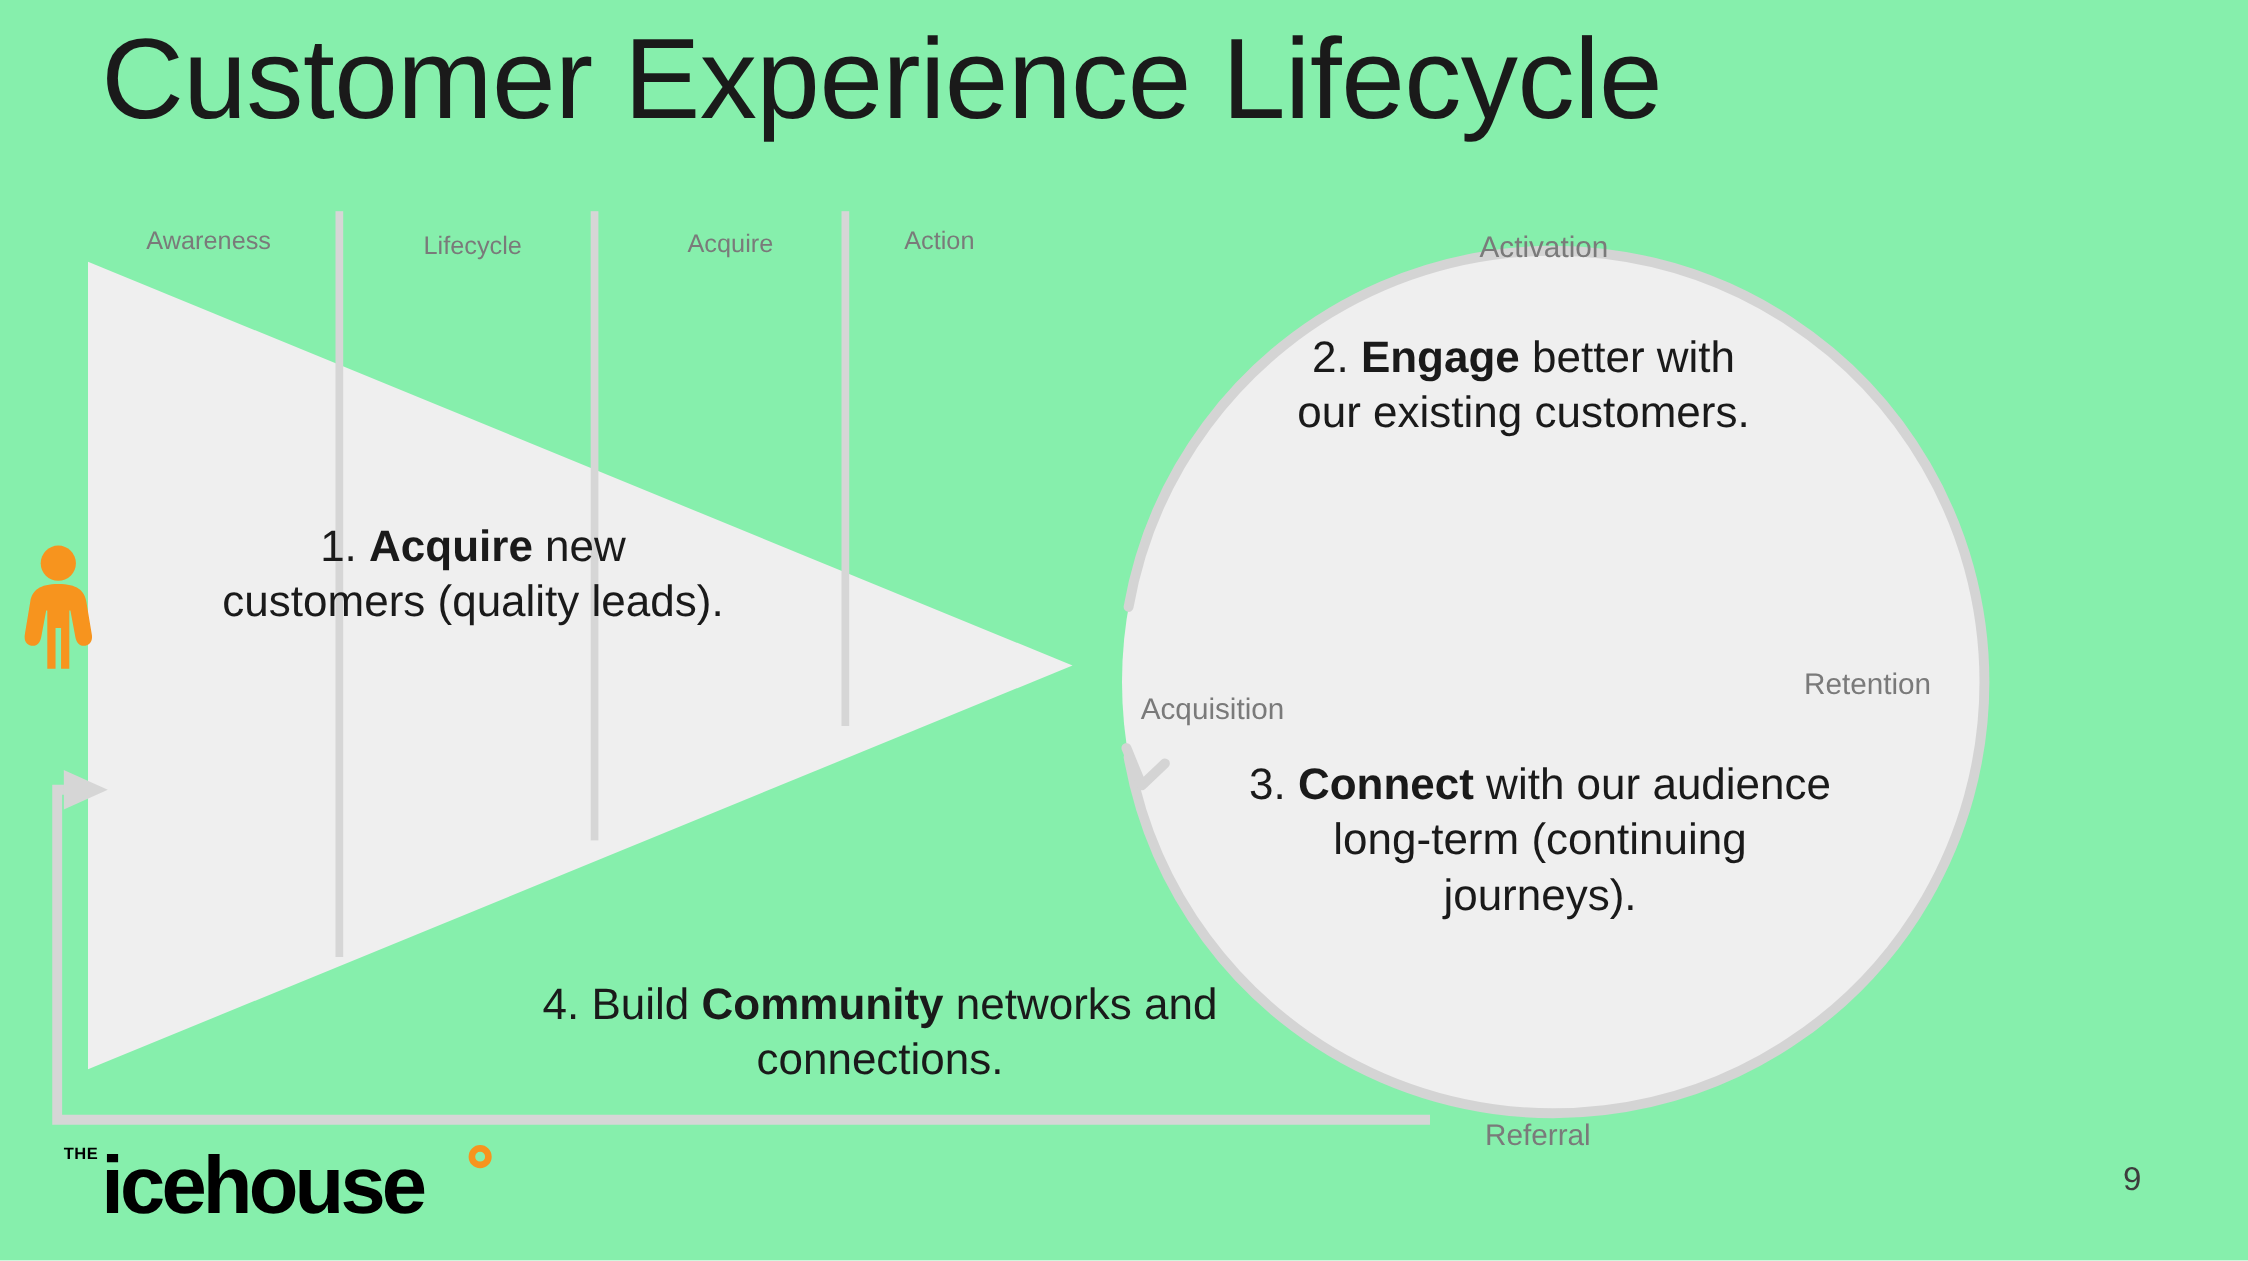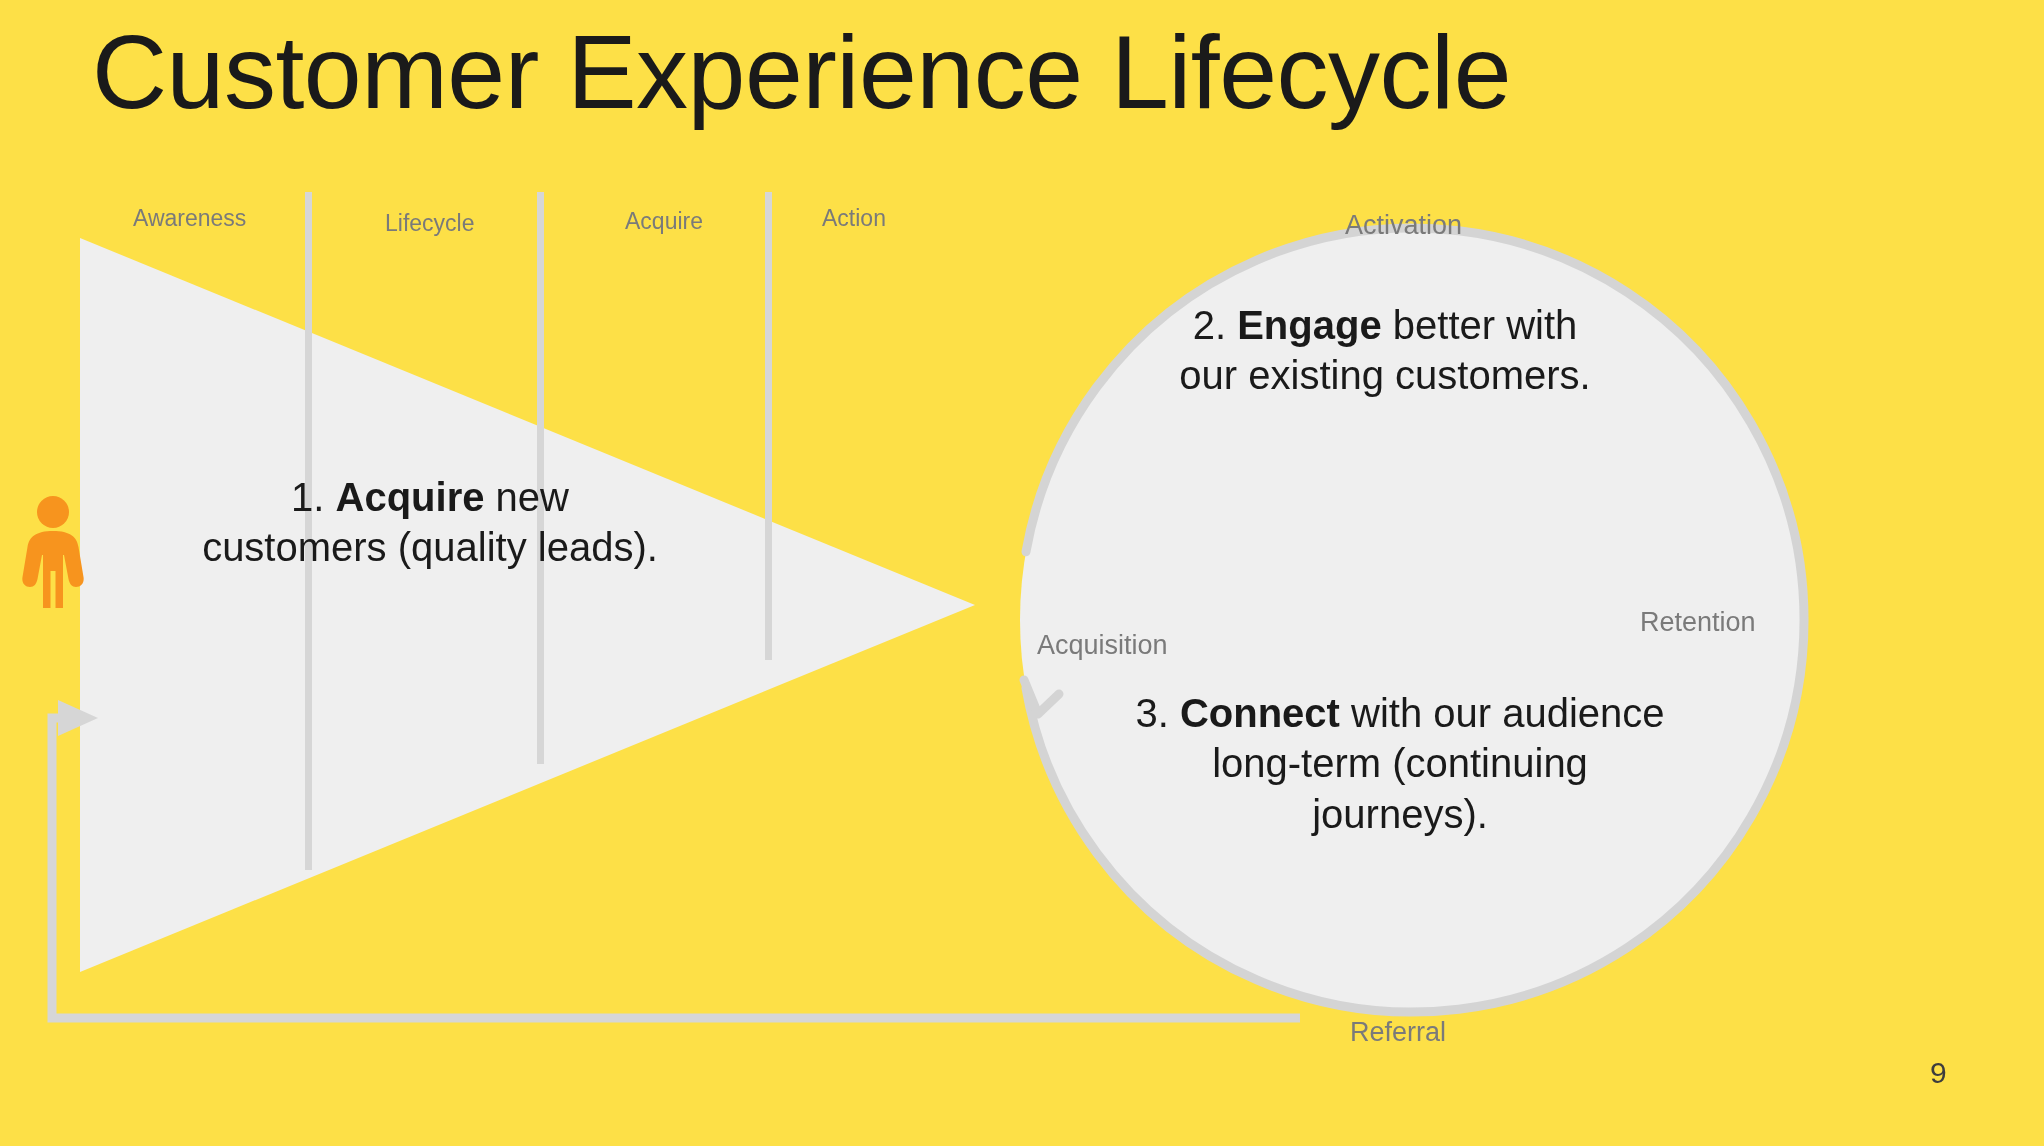--- a/index.html
+++ b/index.html
@@ -8,21 +8,21 @@
     background: #ffffff;
   }
   body {
     font-family: "Liberation Sans", sans-serif;
     -webkit-font-smoothing: antialiased;
   }
   #slide {
     position: relative;
     width: 2044px;
     height: 1146px;
-    background: #fde047;
+    background: #86efac;
     overflow: hidden;
   }
 
   
   #slide-title {
     position: absolute;
     left: 92px;
     top: 14px;
     font-size: 104px;
     line-height: 1.12;
@@ -194,35 +194,41 @@
   <div class="circle-label" style="left:1037px; top:610px;">Acquisition</div>
   <div class="circle-label" style="left:1640px; top:587px;">Retention</div>
   <div class="circle-label" style="left:1350px; top:997px;">Referral</div>
 
   <div id="copy-acquire" class="copy-block"><span>1. </span><b>Acquire</b><span> new customers (quality leads).</span></div>
 
   <div id="copy-engage" class="copy-block"><span>2. </span><b>Engage</b><span> better with our existing customers.</span></div>
 
   <div id="copy-connect" class="copy-block"><span>3. </span><b>Connect</b><span> with our audience long-term (continuing journeys).</span></div>
 
+  <div id="copy-community" class="copy-block"><span>4. Build </span><b>Community</b><span> networks and connections.</span></div>
 
   <svg id="person-icon" viewBox="0 0 62 118">
     <circle cx="31" cy="17" r="16" fill="#f7941e"></circle>
     <path d="M31 36
              C 14 36 7 42 5.5 52
              L 0.5 82
              C -0.5 88 3 92 8 92
              C 12 92 14.5 89 15.5 84
              L 20 60
              L 21 60
              L 21 113 L 28.5 113 L 28.5 76 L 33.5 76 L 33.5 113 L 41 113 L 41 60
              L 42 60
              L 46.5 84
              C 47.5 89 50 92 54 92
              C 59 92 62.5 88 61.5 82
              L 56.5 52
              C 55 42 48 36 31 36 Z" fill="#f7941e"></path>
   </svg>
 
+  <div id="logo">
+    <span id="logo-the">THE</span>
+    <span id="logo-word" style="left:34px;">icehouse</span>
+    <span id="logo-dot"></span>
+  </div>
 
   <div id="page-number">9</div>
 
 </div>
 
 </body></html>

